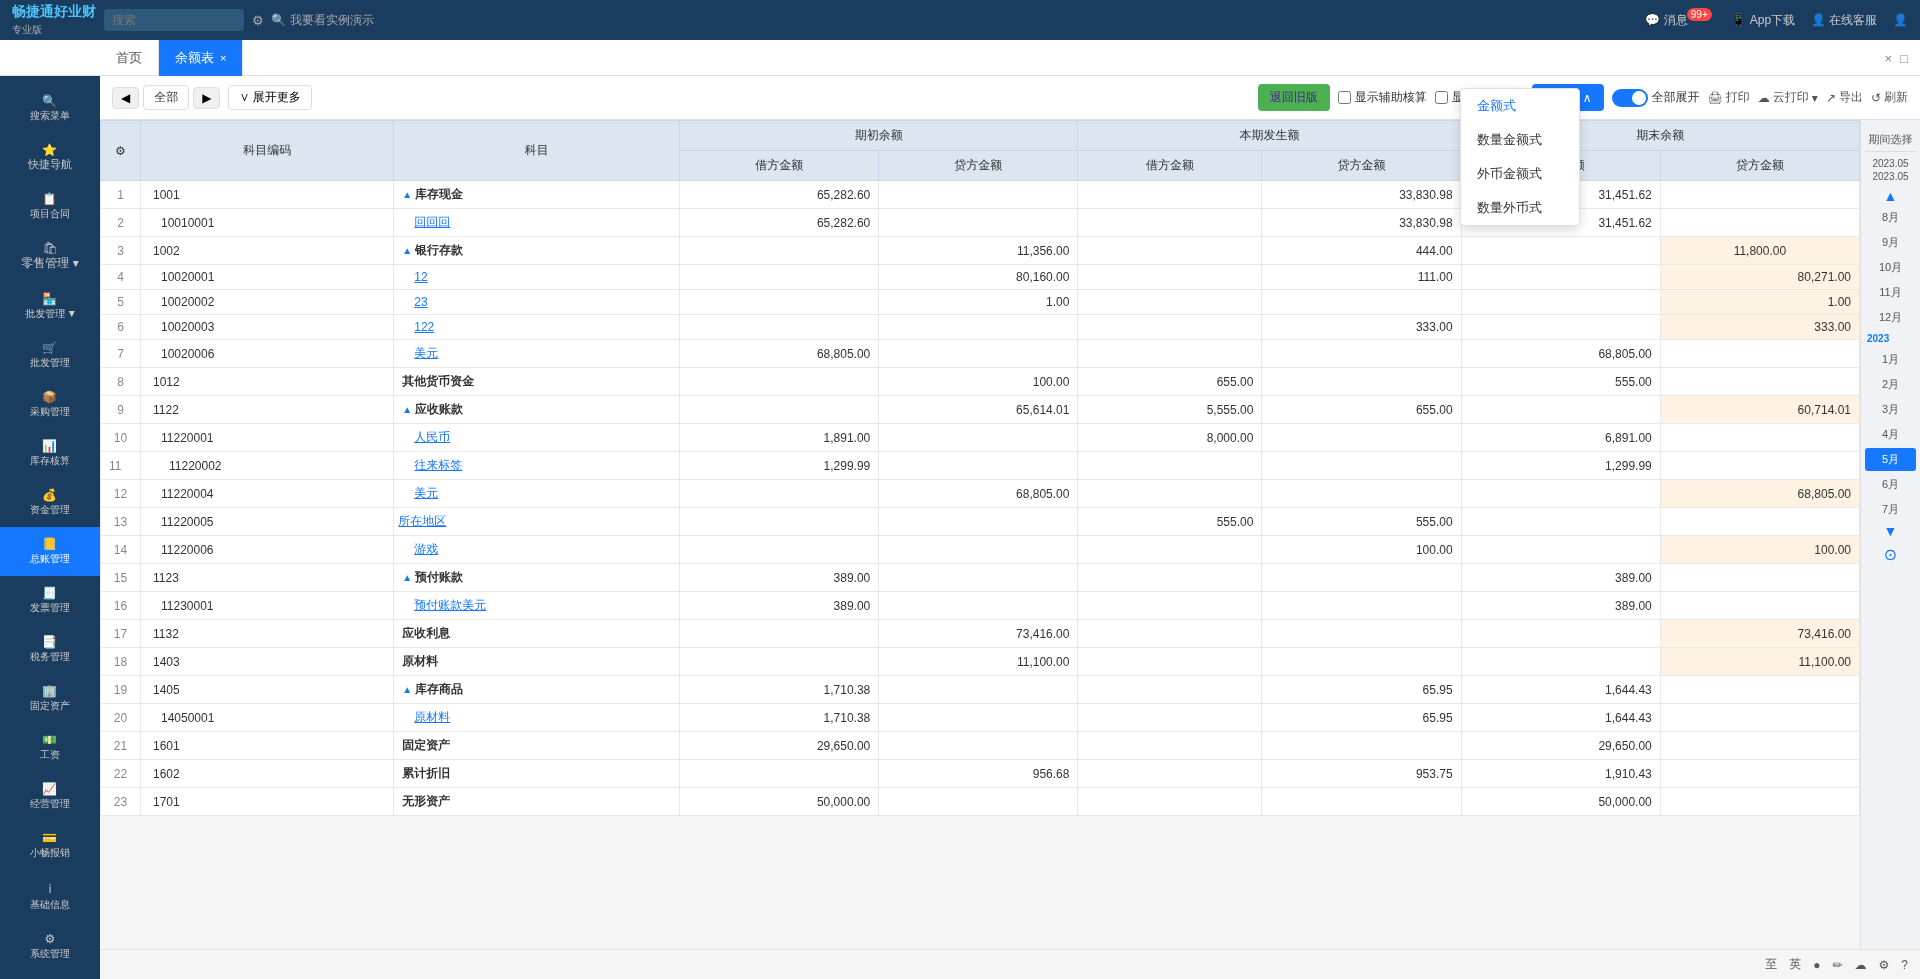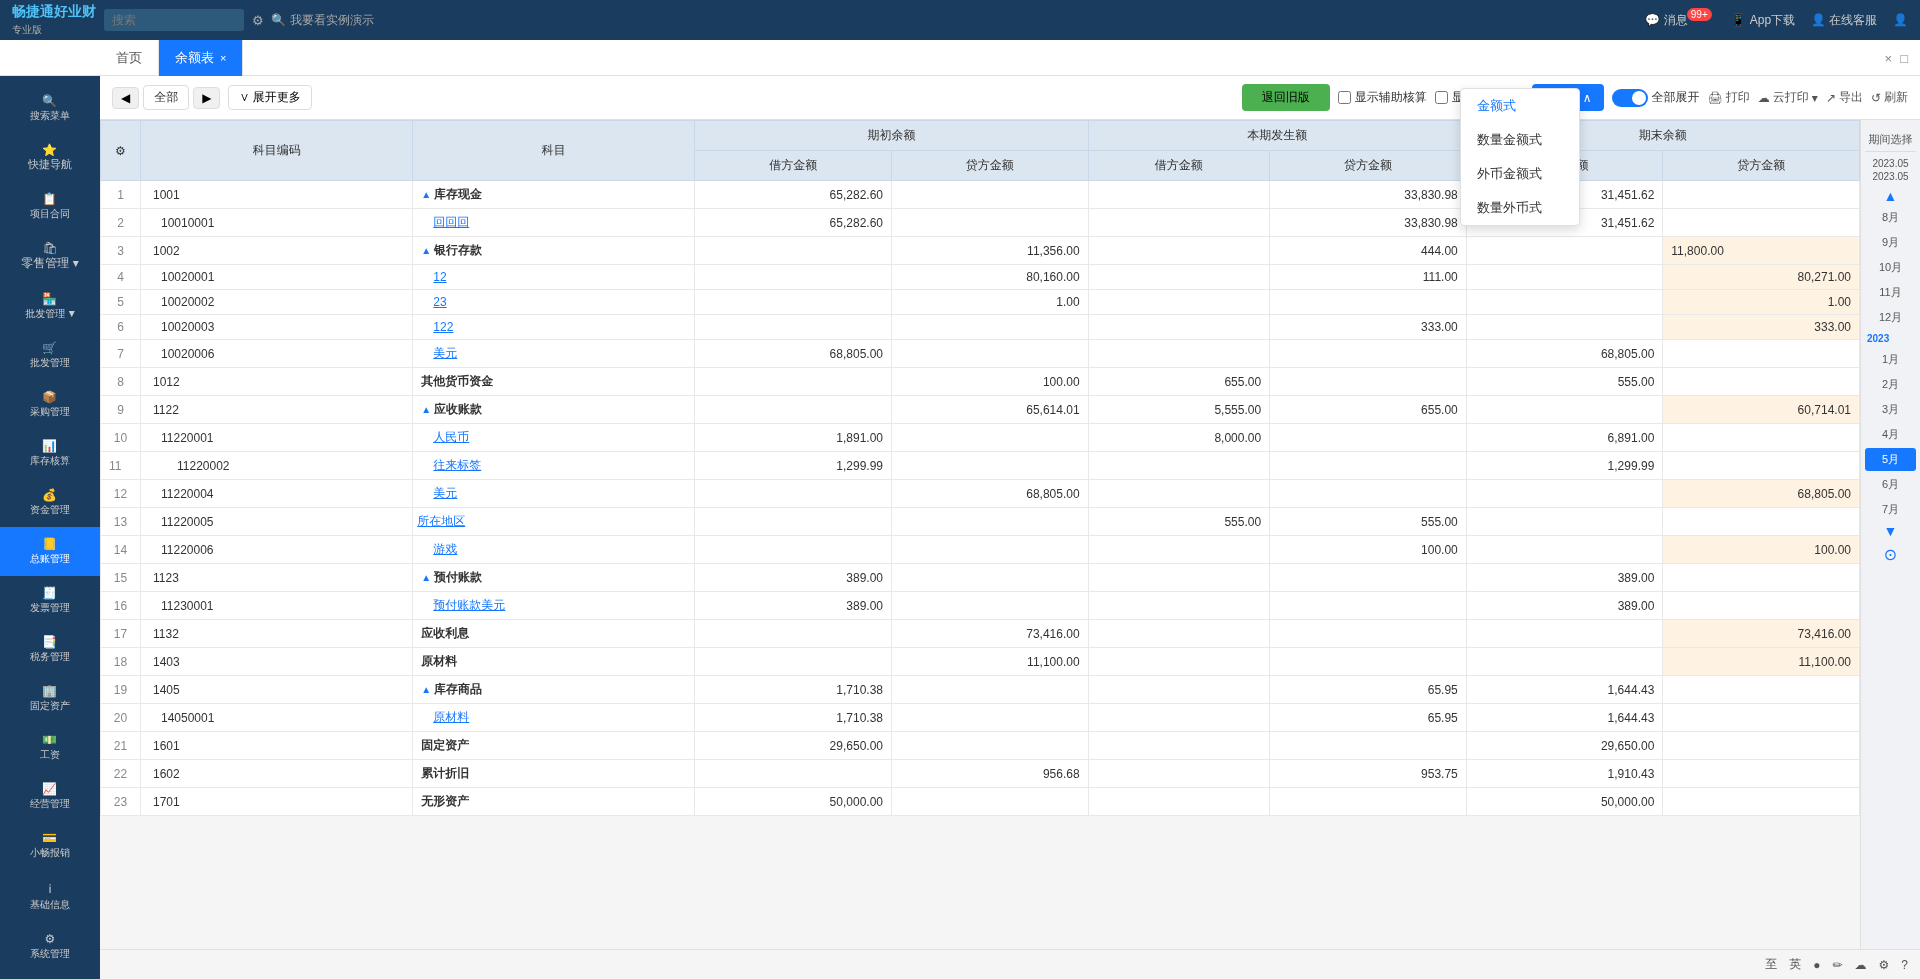--- a/index.html
+++ b/index.html
@@ -140,24 +140,24 @@
       background: #fff;
     }
     .toolbar-spacer { flex: 1; }
     .toolbar-right {
       display: flex;
       align-items: center;
       gap: 8px;
     }
     .return-btn {
       background: #4CAF50;
-      color: #000000;
+      color: #4c1d95;
       border: none;
       border-radius: 4px;
-      padding: 5px 20px;
+      padding: 5px 12px;
       cursor: pointer;
       font-size: 12px;
       font-family: Liberation Serif, serif;
     }
     .checkbox-label {
       display: flex;
       align-items: center;
       gap: 4px;
       font-size: 12px;
       cursor: pointer;
@@ -469,21 +469,21 @@
   </tr>
               <tr class="row-highlight">
     <td style="text-align:center;color:#888">3</td>
     <td style="">1002</td>
     <td style="font-weight:bold;"><span style="color:#1677ff;font-size:10px">▲ </span>银行存款</td>
     <td style="text-align:right"></td>
     <td style="text-align:right">11,356.00</td>
     <td style="text-align:right"></td>
     <td style="text-align:right">444.00</td>
     <td style="text-align:right"></td>
-    <td style="text-align:left">11,800.00</td>
+    <td style="text-align:center">11,800.00</td>
   </tr>
               <tr class="row-highlight">
     <td style="text-align:center;color:#888">4</td>
     <td style="padding-left:20px">10020001</td>
     <td style="text-decoration:underline;color:#1677ff;padding-left:20px">12</td>
     <td style="text-align:right"></td>
     <td style="text-align:right">80,160.00</td>
     <td style="text-align:right"></td>
     <td style="text-align:right">111.00</td>
     <td style="text-align:right"></td>
@@ -550,21 +550,21 @@
     <td style="text-decoration:underline;color:#1677ff;padding-left:20px">人民币</td>
     <td style="text-align:right">1,891.00</td>
     <td style="text-align:right"></td>
     <td style="text-align:right">8,000.00</td>
     <td style="text-align:right"></td>
     <td style="text-align:right">6,891.00</td>
     <td style="text-align:right"></td>
   </tr>
               <tr>
     <td style="text-align:left;color:#888">11</td>
-    <td style="padding-left:36px">11220002</td>
+    <td style="padding-left:28px">11220002</td>
     <td style="text-decoration:underline;color:#1677ff;padding-left:20px">往来标签</td>
     <td style="text-align:right">1,299.99</td>
     <td style="text-align:right"></td>
     <td style="text-align:right"></td>
     <td style="text-align:right"></td>
     <td style="text-align:right">1,299.99</td>
     <td style="text-align:right"></td>
   </tr>
               <tr class="row-highlight">
     <td style="text-align:center;color:#888">12</td>

